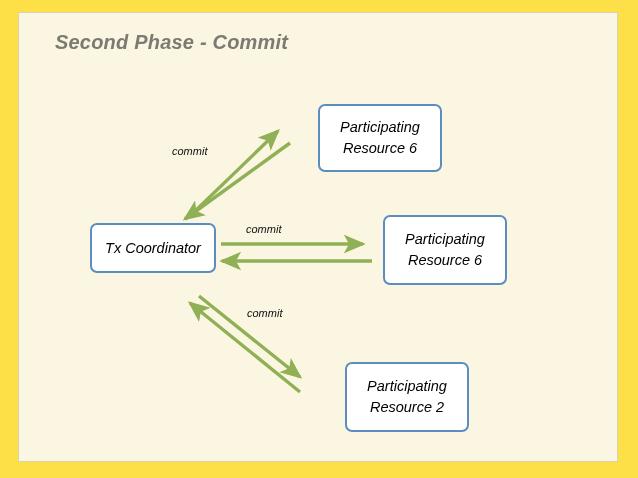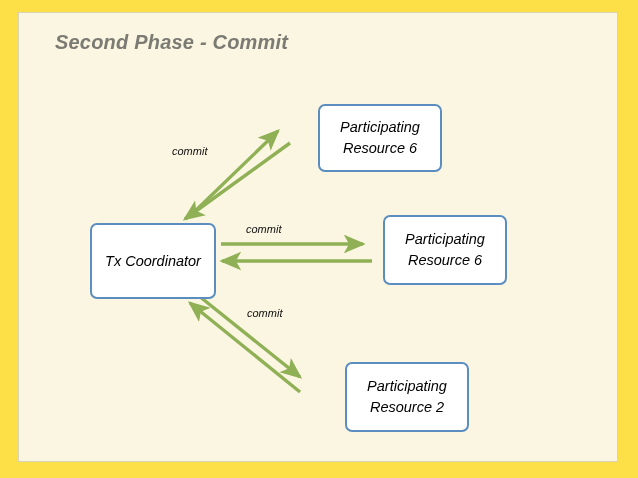--- a/index.html
+++ b/index.html
@@ -46,21 +46,21 @@
     display: flex;
     flex-direction: column;
     align-items: center;
     justify-content: center;
     color: #000000;
     font-size: 14.5px;
     line-height: 21px;
     text-align: center;
   }
   #box-tx-coordinator {
-    left: 90px;  top: 223px;  width: 126px; height: 76px;
+    left: 90px;  top: 223px;  width: 126px; height: 50px;
   }
   #box-resource-1 {
     left: 318px; top: 104px; width: 124px; height: 68px;
   }
   #box-resource-2 {
     left: 383px; top: 215px; width: 124px; height: 70px;
   }
   #box-resource-3 {
     left: 345px; top: 362px; width: 124px; height: 70px;
   }

